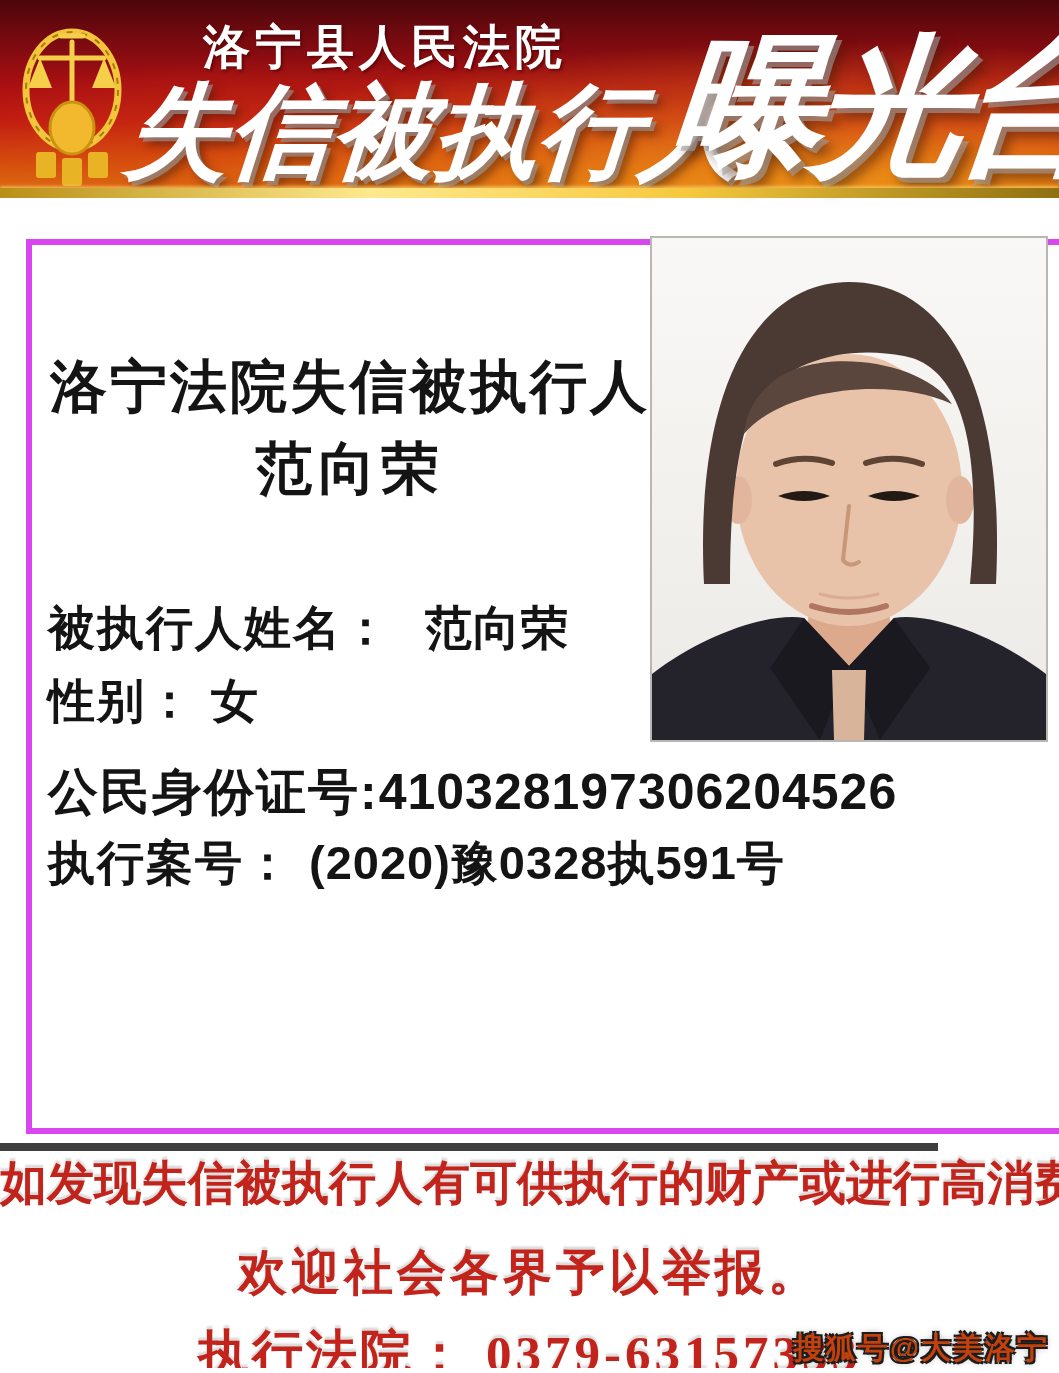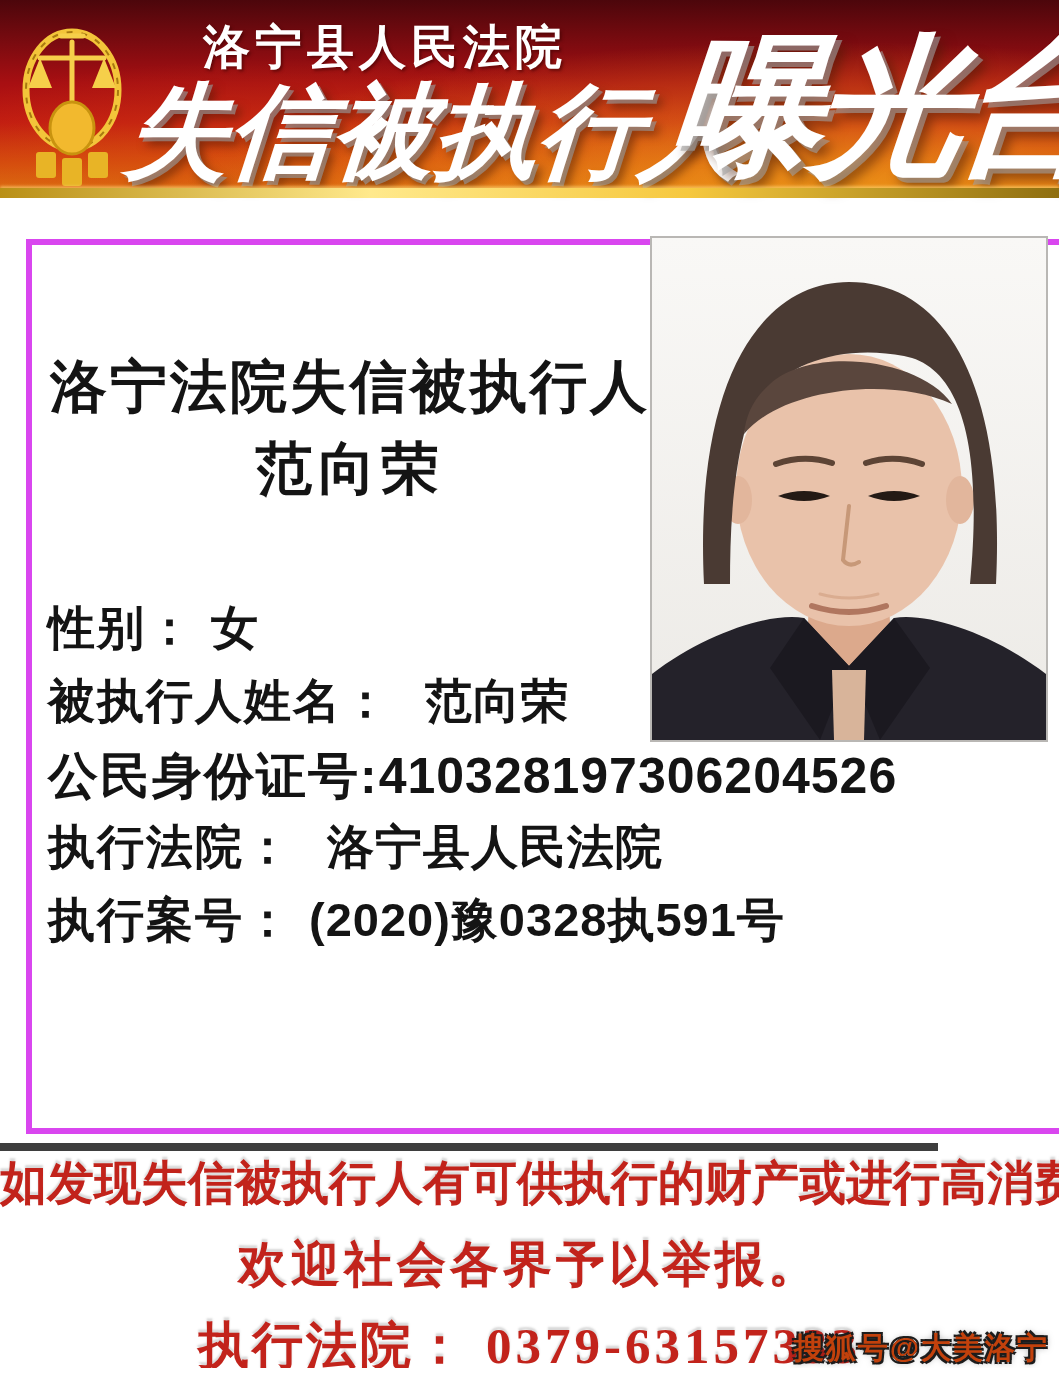--- a/index.html
+++ b/index.html
@@ -53,39 +53,39 @@
   .card-title { position:absolute; left:0px; top:104px; width:636px; text-align:center;
     color:#141414; font-size:57px; font-weight:800; letter-spacing:3px; white-space:nowrap; }
   .card-title2 { position:absolute; left:0px; top:186px; width:636px; text-align:center;
     color:#141414; font-size:57px; font-weight:800; letter-spacing:6px; }
   .fields { position:absolute; left:16px; top:352px; width:1012px; }
   .field-row { height:73px; color:#141414; font-size:47px; font-weight:700;
     white-space:nowrap; letter-spacing:1px; }
   .field-row .lbl { letter-spacing:2px; }
   .field-row.gap-md .val { margin-left:16px; }
   .field-row.gap-lg .val { margin-left:34px; }
-  .field-row.idnum { font-size:50px; letter-spacing:0; }
+  .field-row.idnum { font-size:50px; letter-spacing:0;margin-top:16px; }
   .field-row.idnum .val { letter-spacing:1px; }
 
   
   .photo {
     position:absolute; left:650px; top:236px; width:398px; height:506px;
     border:2px solid #b9b7b4; background:#f7f6f4;
   }
   .photo svg { display:block; width:100%; height:100%; }
 
   
   .separator { position:absolute; left:0; top:1143px; width:938px; height:8px; background:#3e3e3e; }
 
   
   .notice { position:absolute; left:0; top:1152px; width:1059px; text-align:center;
     font-family:"Liberation Serif","DejaVu Serif",serif; font-weight:bold; color:#c2231b; }
   .notice-line1 { font-size:47px; letter-spacing:0px; white-space:nowrap;
     text-shadow:0 -3px 2px rgba(130,130,130,.3); }
-  .notice-line2 { font-size:49px; margin-top:17px; letter-spacing:4px;
+  .notice-line2 { font-size:49px; margin-top:25px; letter-spacing:4px;
     text-shadow:0 -3px 2px rgba(130,130,130,.3); }
   .notice-line3 { font-size:51px; margin-top:14px; letter-spacing:3px;
     text-shadow:0 -3px 2px rgba(130,130,130,.3); }
   .notice-line3 .phone { margin-left:18px; letter-spacing:4px; }
 
   
   .watermark {
     position:absolute; right:10px; top:1328px; color:#c2410c;
     font-size:30px; font-weight:bold; letter-spacing:2px; white-space:nowrap;
     text-shadow:-2px -2px 0 #1c1c1c, 2px -2px 0 #1c1c1c, -2px 2px 0 #1c1c1c,
@@ -119,31 +119,28 @@
     <div class="court-name">洛宁县人民法院</div>
     <div class="headline-left">失信被执行人</div>
     <div class="headline-right">曝光台</div>
   </div>
 
   <div class="card">
     <div class="card-title">洛宁法院失信被执行人</div>
     <div class="card-title2">范向荣</div>
 
     <div class="fields">
+      <div class="field-row gap-lg">
+        <span class="lbl">被执行人姓名：</span><span class="val">范向荣</span>
+      </div>
       <div class="field-row gap-md">
         <span class="lbl">性别：</span><span class="val">女</span>
       </div>
-      <div class="field-row gap-lg">
-        <span class="lbl">被执行人姓名：</span><span class="val">范向荣</span>
-      </div>
       <div class="field-row idnum">
         <span class="lbl">公民身份证号:</span><span class="val">410328197306204526</span>
-      </div>
-      <div class="field-row gap-lg">
-        <span class="lbl">执行法院：</span><span class="val">洛宁县人民法院</span>
       </div>
       <div class="field-row gap-md">
         <span class="lbl">执行案号：</span><span class="val">(2020)豫0328执591号</span>
       </div>
     </div>
   </div>
 
   <div class="photo">
     <svg viewBox="0 0 394 502">
       <defs>

